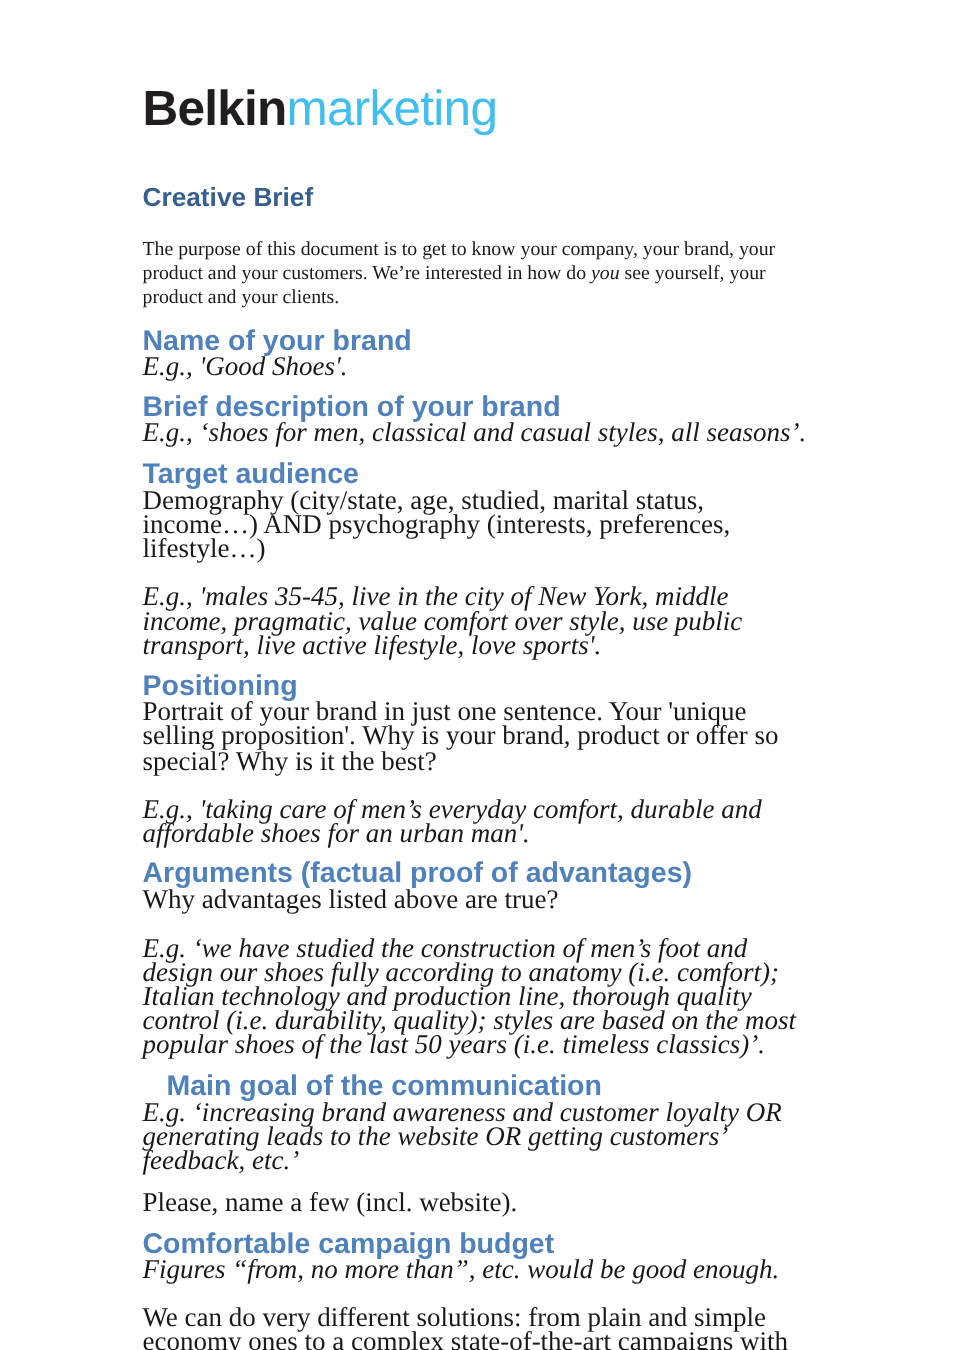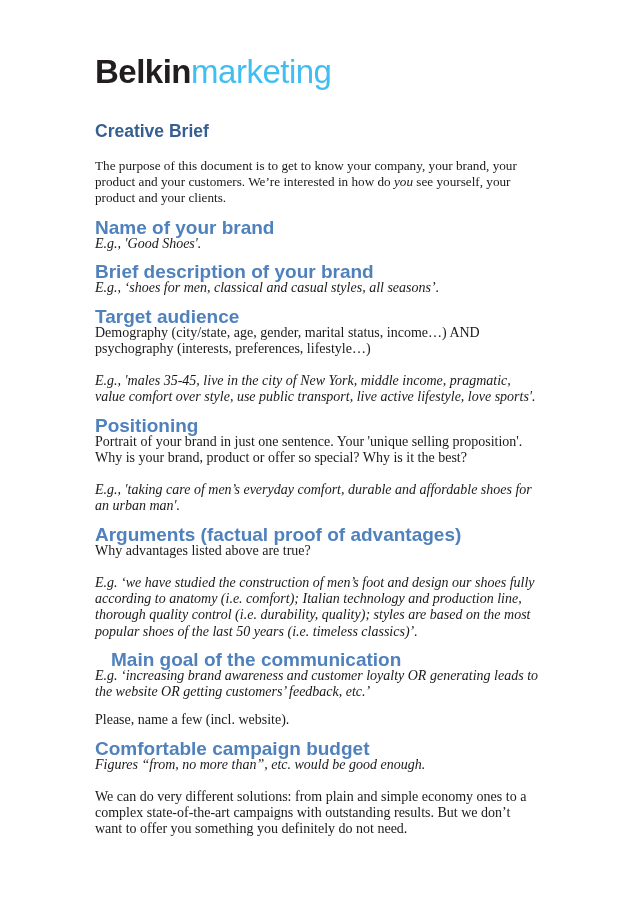--- a/index.html
+++ b/index.html
@@ -51,21 +51,21 @@
   }
   .section-heading {
     font-family: "Liberation Sans", sans-serif;
     font-weight: 700;
     font-size: 19px;
     line-height: 16.2px;
     color: #4f81bd;
     margin: 0;
   }
   .para {
-    font-size: 14px;
+    font-size: 18px;
     line-height: 16.2px;
     margin: 0;
   }
   .para + .para {
     margin-top: 16px;
   }
   .para.italic {
     font-style: italic;
   }
   .run-italic {
@@ -89,21 +89,21 @@
       <div class="section">
         <div class="section-heading" style="color: rgb(79, 129, 189);">Name of your brand</div>
         <p class="para italic">E.g., 'Good Shoes'.</p>
       </div>
       <div class="section">
         <div class="section-heading" style="color: rgb(79, 129, 189);">Brief description of your brand</div>
         <p class="para italic">E.g., ‘shoes for men, classical and casual styles, all seasons’.</p>
       </div>
       <div class="section">
         <div class="section-heading" style="color: rgb(79, 129, 189);">Target audience</div>
-        <p class="para">Demography (city/state, age, gender, marital status, income…) AND psychography (interests, preferences, lifestyle…)</p>
+        <p class="para">Demography (city/state, age, studied, marital status, income…) AND psychography (interests, preferences, lifestyle…)</p>
         <p class="para italic">E.g., 'males 35-45, live in the city of New York, middle income, pragmatic, value comfort over style, use public transport, live active lifestyle, love sports'.</p>
       </div>
       <div class="section">
         <div class="section-heading" style="color: rgb(79, 129, 189);">Positioning</div>
         <p class="para">Portrait of your brand in just one sentence. Your 'unique selling proposition'. Why is your brand, product or offer so special? Why is it the best?</p>
         <p class="para italic">E.g., 'taking care of men’s everyday comfort, durable and affordable shoes for an urban man'.</p>
       </div>
       <div class="section">
         <div class="section-heading" style="color: rgb(79, 129, 189);">Arguments (factual proof of advantages)</div>
         <p class="para">Why advantages listed above are true?</p>

